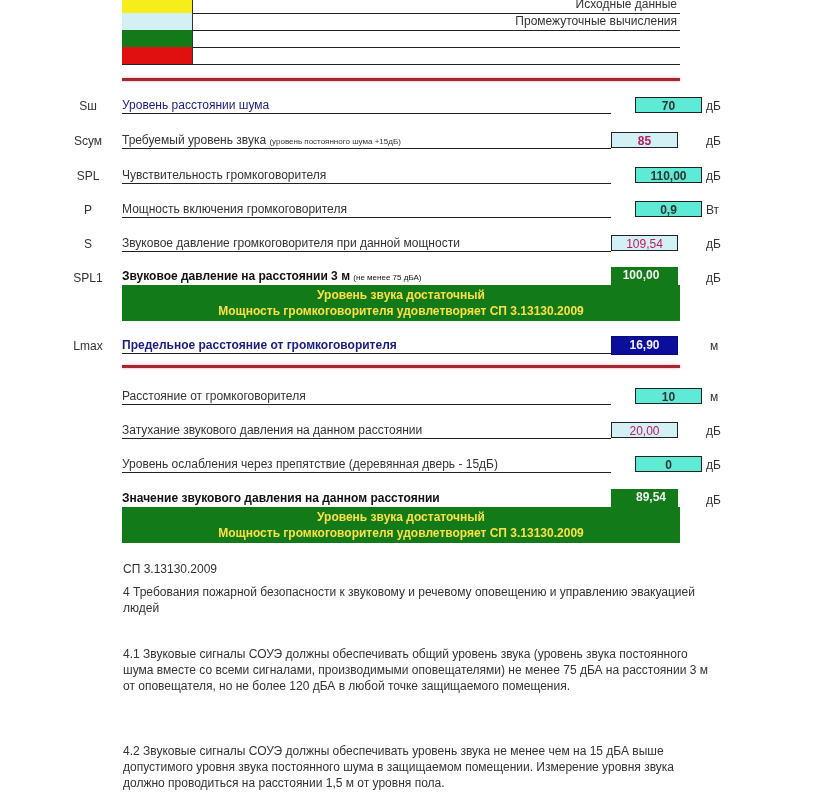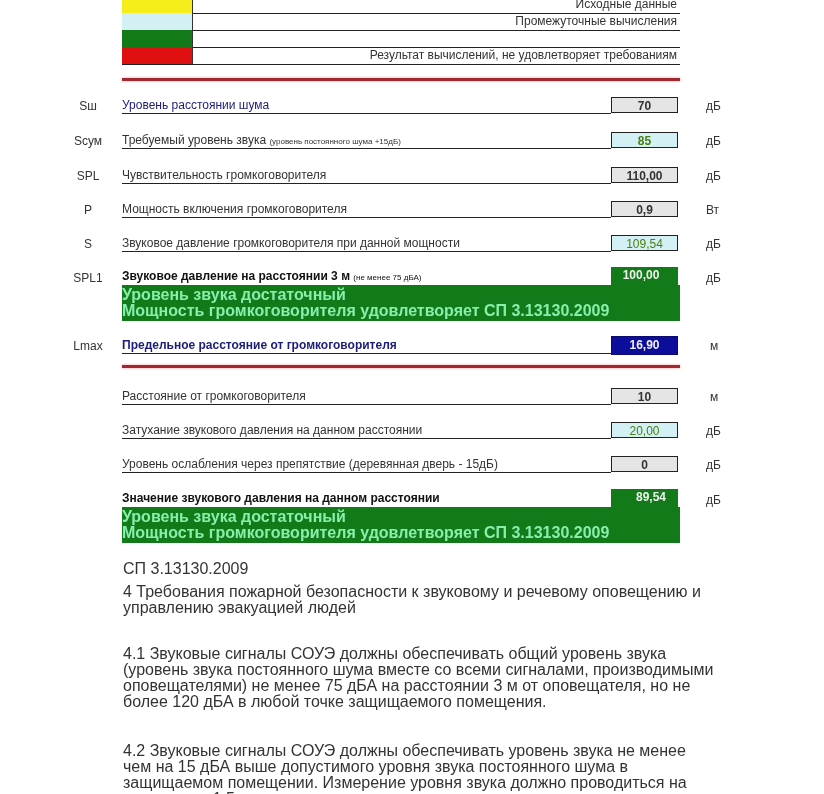--- a/index.html
+++ b/index.html
@@ -12,47 +12,46 @@
     .legend-swatch { position: absolute; left: 0; top: 0; width: 70px; height: 100%; border-right: 1.5px solid #333; }
     .legend-label { position: absolute; right: 3px; top: 1px; font-size: 12px; color: #333; white-space: nowrap; }
     .red-rule { position: absolute; left: 122px; width: 558px; height: 3px; background: #a3272f; box-shadow: 0 0 3px #f3a0a0; }
     
     .sym { position: absolute; left: 60px; width: 56px; text-align: center; font-size: 12px; color: #333; }
     .label-line { position: absolute; left: 122px; height: 16px; border-bottom: 1.5px solid #222; font-size: 12px; color: #333; white-space: nowrap; line-height: 16px; }
     .label-line.blue { color: #1c1c7a; }
     .label-line.bold { font-weight: bold; color: #111; }
     .label-line small { font-size: 8px; font-weight: normal; }
     .val { position: absolute; left: 611px; width: 67px; height: 16px; border: 1.5px solid #222; text-align: center; font-size: 12px; line-height: 16px; box-sizing: border-box; font-weight: bold; }
-    .val.yellow { background: #e5e5e5; color: #333; }
-    .val.cyan { background: #d3f1f5; color: #4d7c0f; font-weight: normal; text-align: center; }
+    .val.yellow { background: #5eead4; color: #333; margin-left: 24px; }
+    .val.cyan { background: #d3f1f5; color: #be185d; font-weight: normal; text-align: center; }
     .val.green { background: #127a18; color: #f1f1f1; border-color: #0f5c14; }
     .val.navy { background: #0d0d9c; color: #f1f1f1; border-color: #0a0a70; }
     .unit { position: absolute; left: 706px; font-size: 12px; color: #333; }
-    .green-box { position: absolute; left: 122px; width: 558px; height: 36px; background: #127a18; color: #86efac; font-weight: bold; font-size: 16px; line-height: 16px; box-sizing: border-box; padding-top: 2px; }
+    .green-box { position: absolute; left: 122px; width: 558px; height: 36px; background: #127a18; color: #fde047; font-weight: bold; font-size: 12px; text-align: center; line-height: 16px; box-sizing: border-box; padding-top: 2px; }
     .green-box .sub { display: block; }
-    .para { position: absolute; left: 123px; width: 600px; font-size: 16px; line-height: 16px; color: #333; }
+    .para { position: absolute; left: 123px; width: 600px; font-size: 12px; line-height: 16px; color: #333; }
   </style>
 </head>
 <body>
 
 <div>
   <div class="legend-row" style="top:-4px;">
     <div class="legend-swatch" style="background:#f5ee1a;"></div>
     <span class="legend-label">Исходные данные</span>
   </div>
   <div class="legend-row" style="top:13px;">
     <div class="legend-swatch" style="background:#d3f1f5;"></div>
     <span class="legend-label">Промежуточные вычисления</span>
   </div>
   <div class="legend-row" style="top:30px;">
     <div class="legend-swatch" style="background:#127a18;"></div>
   </div>
   <div class="legend-row" style="top:47px;">
     <div class="legend-swatch" style="background:#e01010;"></div>
-    <span class="legend-label">Результат вычислений, не удовлетворяет требованиям</span>
   </div>
 </div>
 
 <div class="red-rule" style="top:78px;"></div>
 
 <span class="sym" style="top:99px;">Sш</span>
 <div class="label-line blue" style="top:97px; width:489px;"><span>Уровень расстоянии шума</span></div>
 <div class="val yellow" style="top:97px;">70</div>
 <span class="unit" style="top:99px;">дБ</span>
 

